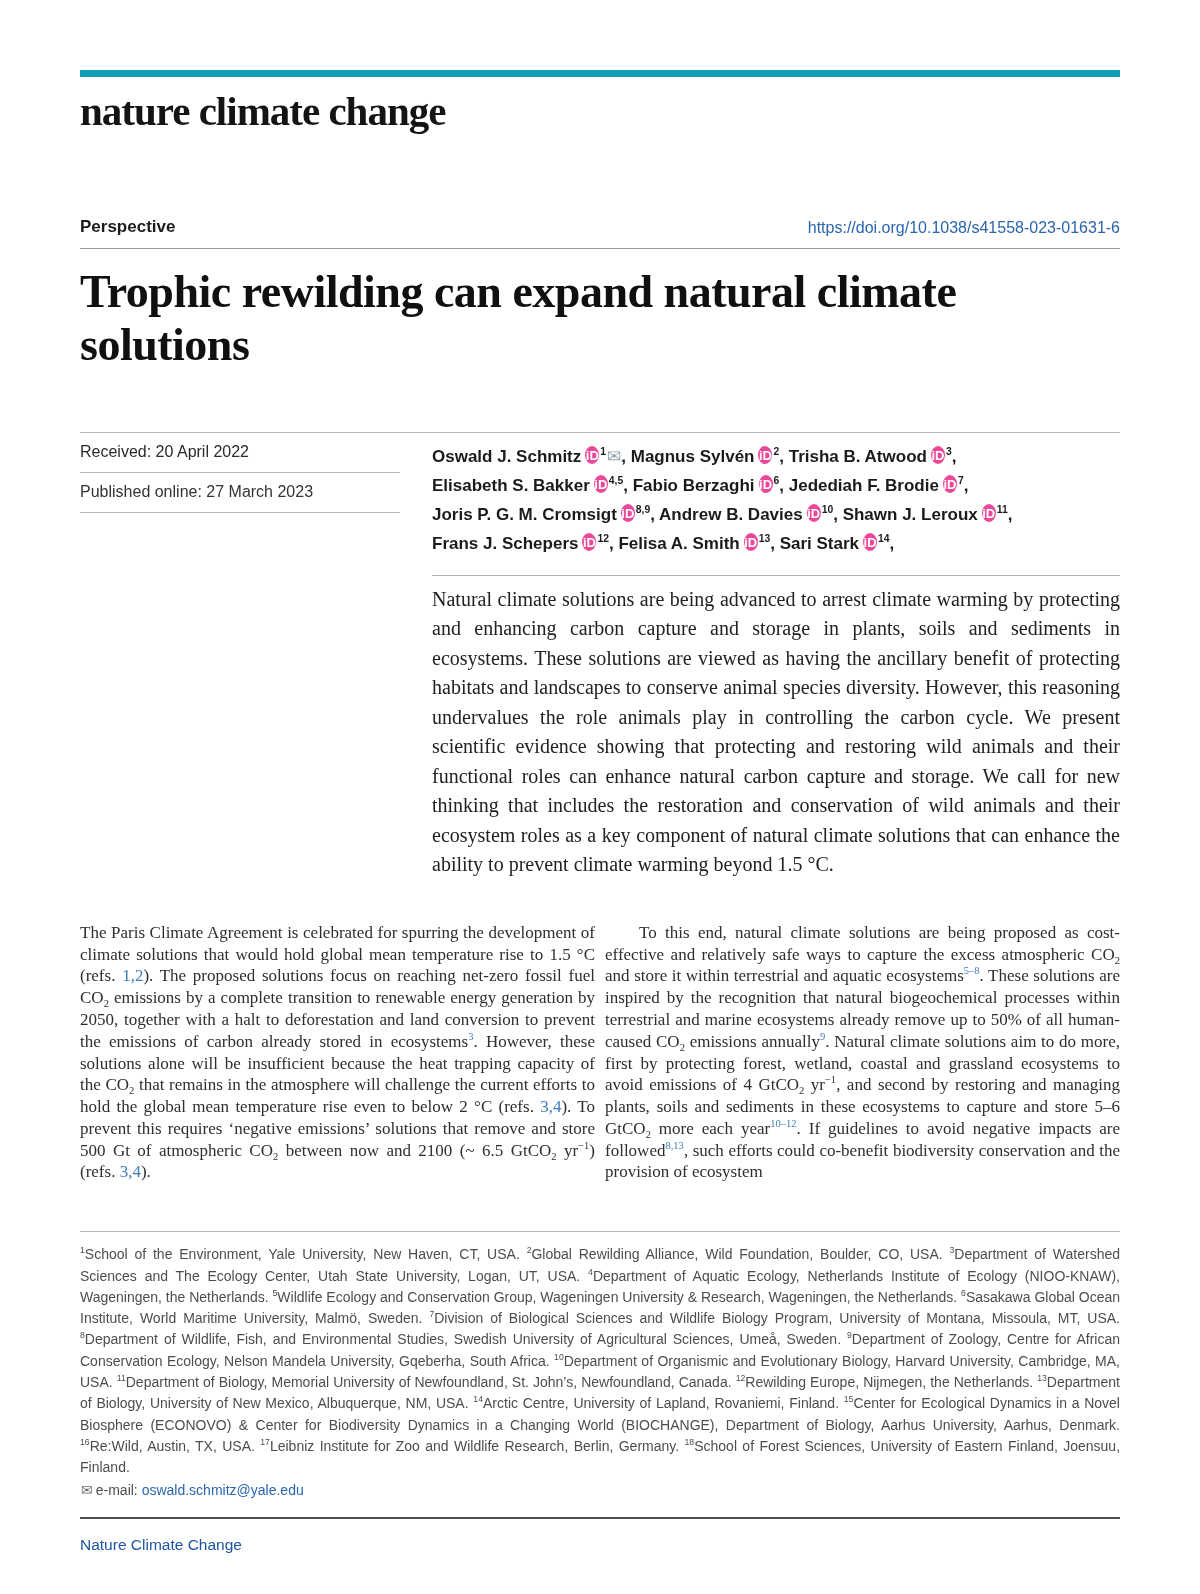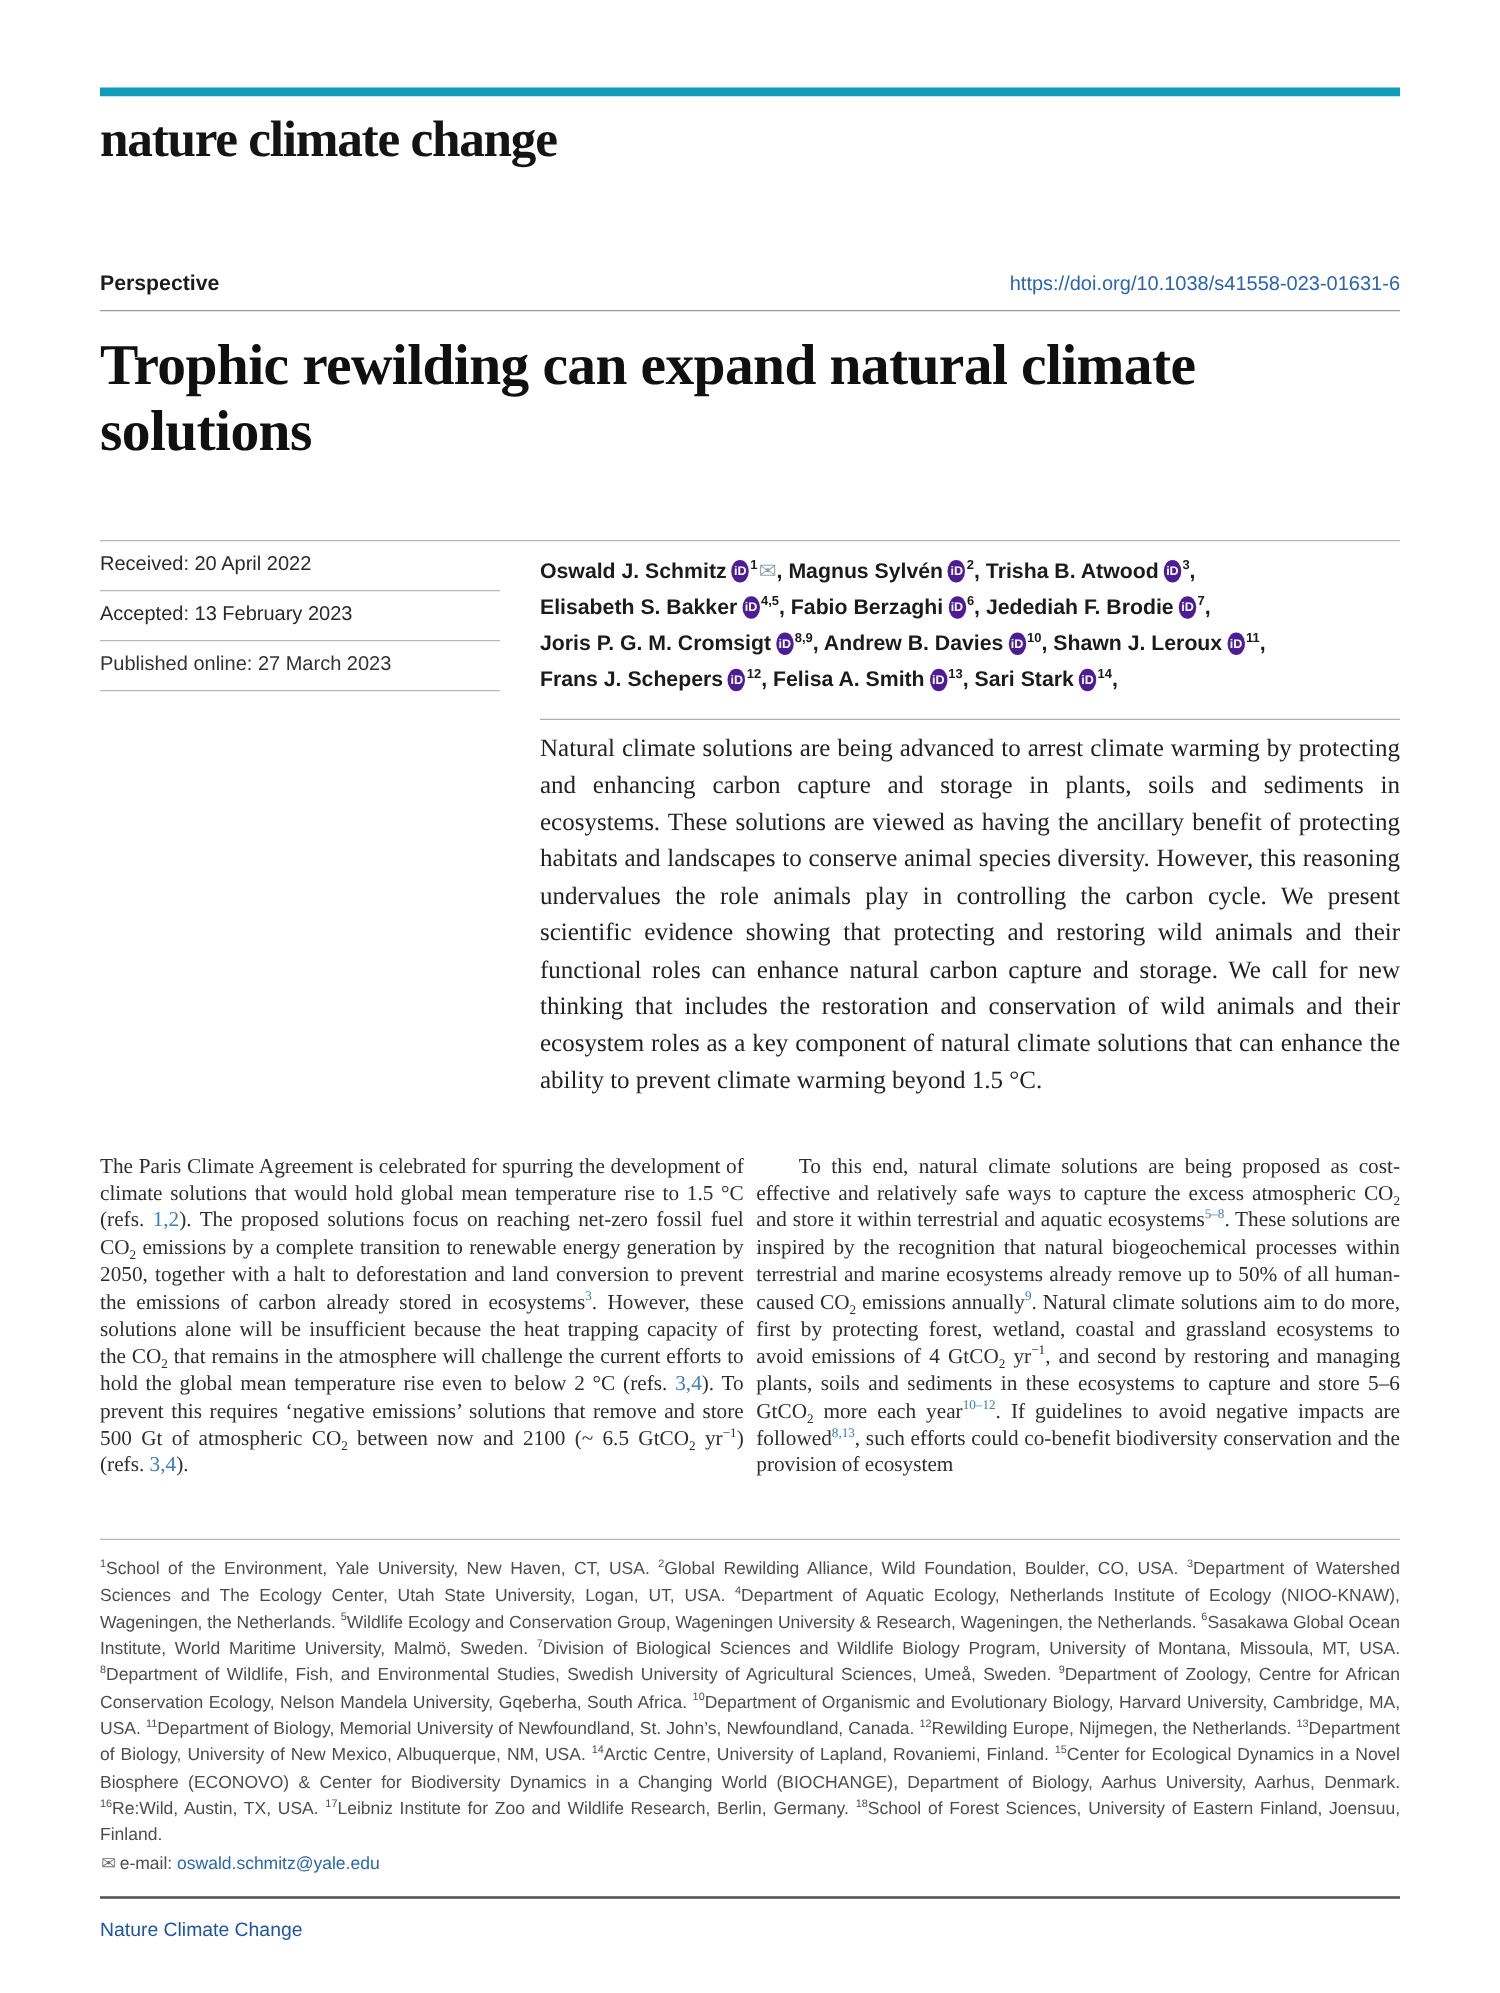--- a/index.html
+++ b/index.html
@@ -53,21 +53,21 @@
   .cm-mark{
     position:absolute;width:6px;height:9px;background:#d23c3c;
     clip-path:polygon(0 0,100% 0,100% 100%,50% 68%,0 100%);
     display:inline-block;top:8px;
   }
   .meta-right{padding-top:9px;}
   .authors{font-size:17px;font-weight:700;color:#1b1b1b;line-height:29px;}
   .author-line{white-space:nowrap;}
   .orcid-icon{
     display:inline-flex;width:14px;height:18px;border-radius:50%;
-    background:#4c1d95;color:#fff;font-size:10px;font-weight:700;
+    background:#ec4899;color:#fff;font-size:13px;font-weight:700;
     align-items:center;justify-content:center;margin:0 1px 0 4px;
     vertical-align:2px;letter-spacing:0;cursor:pointer;
   }
   .mail-icon{color:#93a1ad;font-weight:400;margin-left:1px;}
   .authors sup{font-size:61%;font-weight:700;vertical-align:super;line-height:0;}
   .abstract-rule{margin-top:17px;border-top:1px solid #b0b0b0;}
   .abstract{
     margin-top:9px;font-family:"Liberation Serif",serif;font-size:20px;
     line-height:29.5px;color:#222;text-align:justify;
   }
@@ -106,21 +106,20 @@
   <div class="kicker-row">
     <span class="kicker">Perspective</span>
     <a class="doi">https://doi.org/10.1038/s41558-023-01631-6</a>
   </div>
 
   <h1 class="title">Trophic rewilding can expand natural climate solutions</h1>
 
   <div class="meta">
     <div class="meta-left">
       <div class="date-row">Received: 20 April 2022</div>
-      <div class="date-row">Accepted: 13 February 2023</div>
       <div class="date-row serif">Published online: 27 March 2023</div>
     </div>
     <div class="meta-right">
       <div class="authors">
         <div class="author-line">Oswald J. Schmitz<span class="orcid-icon">iD</span><sup>1</sup><span class="mail-icon">✉</span>, Magnus Sylvén<span class="orcid-icon">iD</span><sup>2</sup>, Trisha B. Atwood<span class="orcid-icon">iD</span><sup>3</sup>,</div>
         <div class="author-line">Elisabeth S. Bakker<span class="orcid-icon">iD</span><sup>4,5</sup>, Fabio Berzaghi<span class="orcid-icon">iD</span><sup>6</sup>, Jedediah F. Brodie<span class="orcid-icon">iD</span><sup>7</sup>,</div>
         <div class="author-line">Joris P. G. M. Cromsigt<span class="orcid-icon">iD</span><sup>8,9</sup>, Andrew B. Davies<span class="orcid-icon">iD</span><sup>10</sup>, Shawn J. Leroux<span class="orcid-icon">iD</span><sup>11</sup>,</div>
         <div class="author-line">Frans J. Schepers<span class="orcid-icon">iD</span><sup>12</sup>, Felisa A. Smith<span class="orcid-icon">iD</span><sup>13</sup>, Sari Stark<span class="orcid-icon">iD</span><sup>14</sup>,</div>
       </div>
       <div class="abstract-rule"></div>

